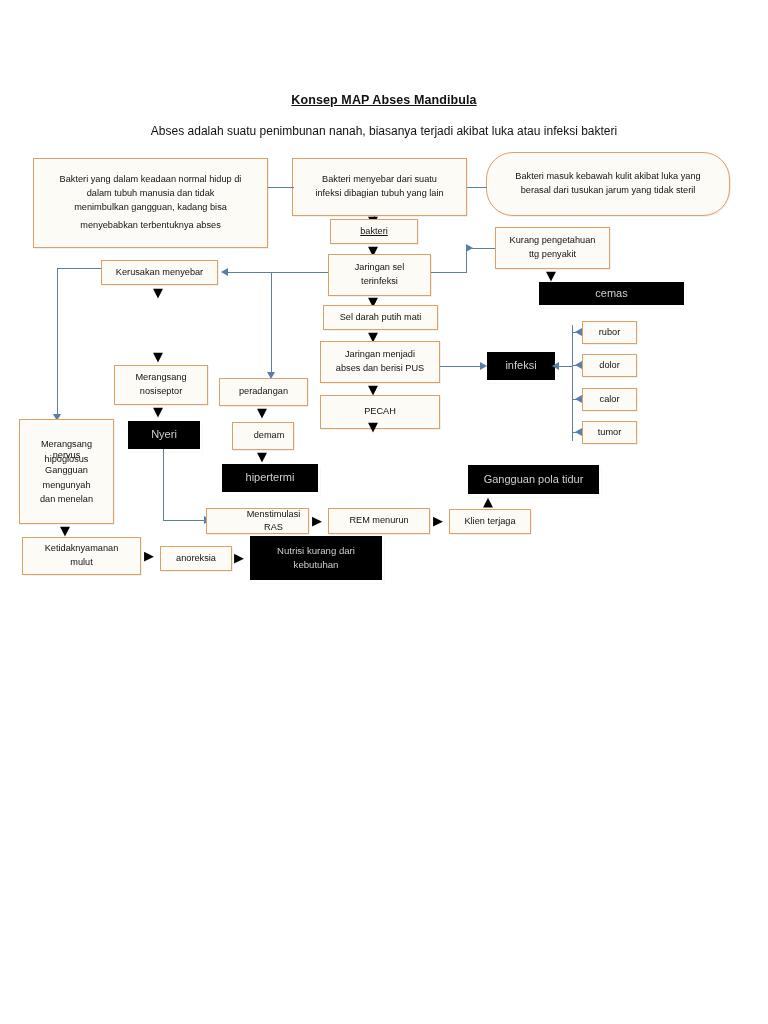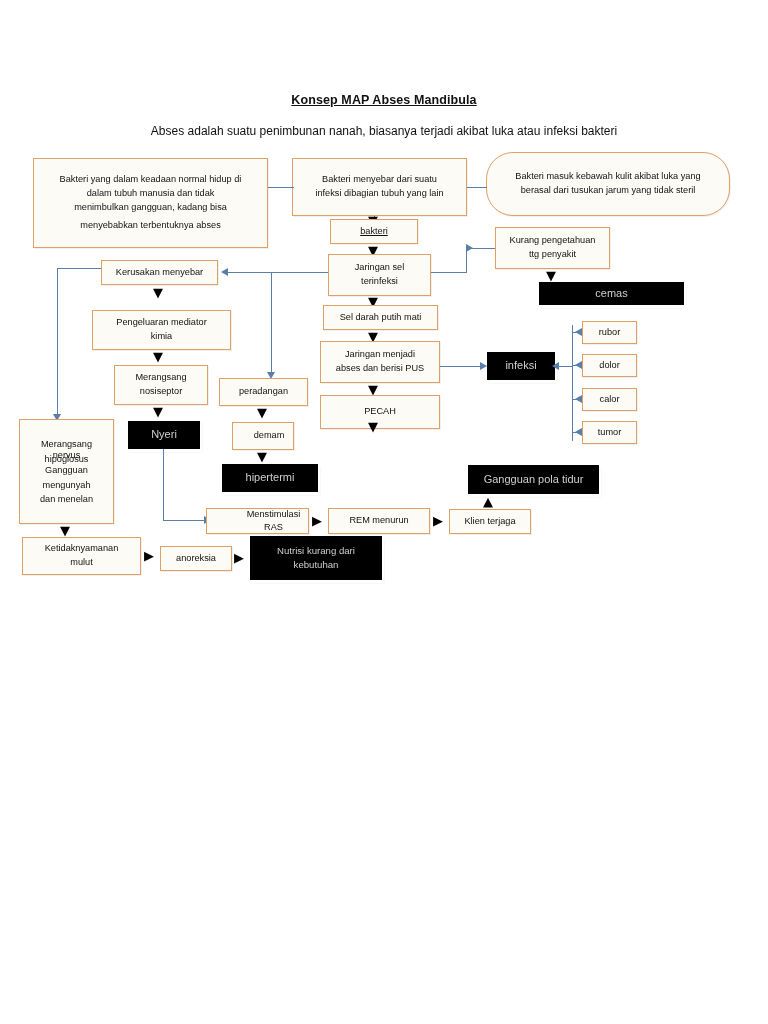--- a/index.html
+++ b/index.html
@@ -144,26 +144,20 @@
   <div class="ahead left" style="left:221px;top:268px;"></div>
 
   <div class="ln-v" style="left:271px;top:272px;height:103px;"></div>
   <div class="ahead down" style="left:267px;top:372px;"></div>
 
   <div class="node tan" style="left:101px;top:260px;width:117px;height:25px;">
     <span class="txt">Kerusakan menyebar</span>
   </div>
   <div class="chev down" style="left:153px;top:286px;"></div>
 
-  <div class="node tan" style="left:92px;top:310px;width:139px;height:40px;">
-    <span class="stack">
-      <span class="ln">Pengeluaran mediator</span>
-      <span class="ln">kimia</span>
-    </span>
-  </div>
   <div class="chev down" style="left:153px;top:350px;"></div>
 
   <div class="node tan" style="left:114px;top:365px;width:94px;height:40px;">
     <span class="stack">
       <span class="ln">Merangsang</span>
       <span class="ln">nosiseptor</span>
     </span>
   </div>
   <div class="chev down" style="left:153px;top:405px;"></div>
 

